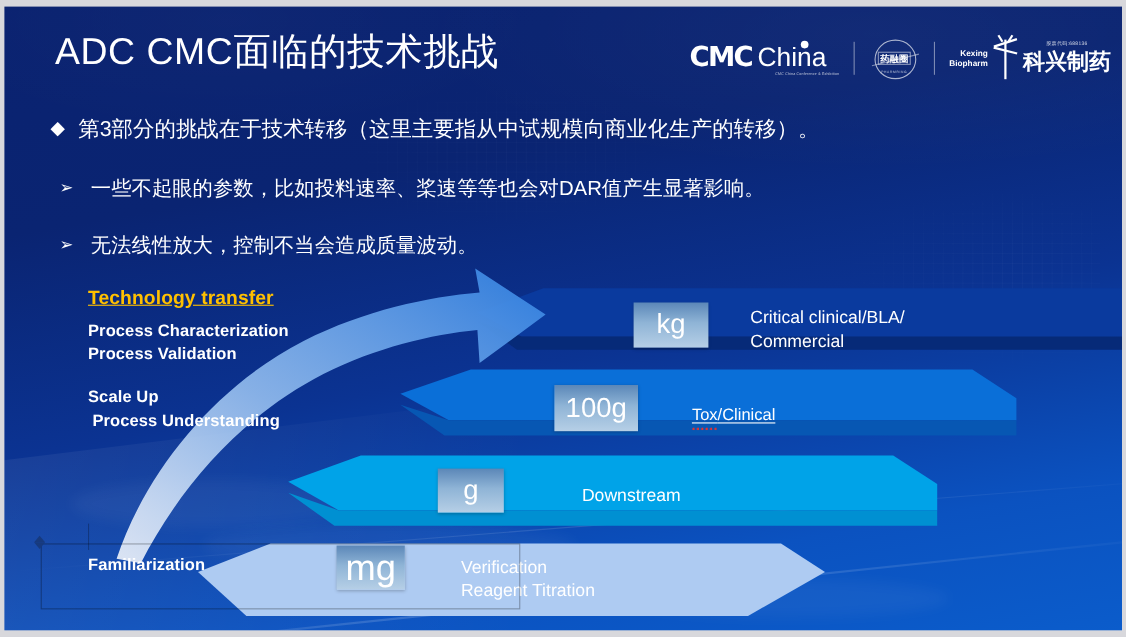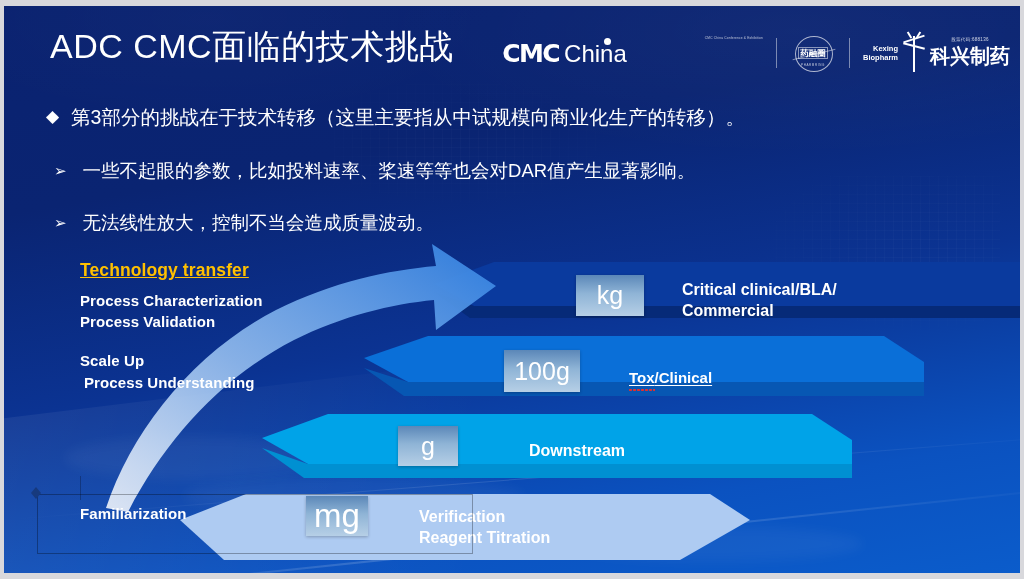--- a/index.html
+++ b/index.html
@@ -51,21 +51,21 @@
 
   
   #title{
     position:absolute;left:46px;top:18px;
     font-size:34px;color:#ffffff;letter-spacing:.5px;
     white-space:nowrap;font-weight:400;
   }
 
   #logo-bar{position:absolute;right:10px;top:26px;display:flex;align-items:center;gap:0;height:42px;}
   .logo-sep{width:1px;height:30px;background:rgba(255,255,255,.45);margin:0 13px;}
-  .cmc-wrap{display:flex;flex-direction:row;justify-content:center;}
+  .cmc-wrap{display:flex;flex-direction:column;justify-content:center;}
   .cmc-row{display:flex;align-items:baseline;}
   .cmc-mark{font-size:25px;font-weight:700;color:#fff;letter-spacing:-1.6px;
     font-family:"DejaVu Sans",sans-serif;}
   .cmc-china{font-size:24px;font-weight:400;color:#fff;margin-left:5px;position:relative;}
   .cmc-dot{position:absolute;width:7px;height:7px;border-radius:50%;background:#fff;
     right:16px;top:-2px;}
   .cmc-sub{font-size:3.2px;color:rgba(255,255,255,.72);letter-spacing:.2px;
     margin-left:78px;margin-top:-2px;white-space:nowrap;transform:scaleY(1.1);}
 
   .ring-logo{position:relative;width:46px;height:36px;display:flex;align-items:center;justify-content:center;}
@@ -104,21 +104,21 @@
 
   
   #diagram{position:absolute;left:0;top:236px;width:1016px;height:331px;}
   .step{position:absolute;}
   .step svg{display:block;overflow:visible;}
 
   .left-label{position:absolute;color:#ffffff;font-weight:700;white-space:nowrap;
     font-size:15px;line-height:21px;letter-spacing:.1px;}
   .left-label.gold{color:#ffc000;font-size:17.5px;line-height:24px;}
 
-  .step-label{position:absolute;color:#ffffff;font-weight:700;white-space:nowrap;
+  .step-label{position:absolute;color:#ffffff;font-weight:400;white-space:nowrap;
     font-size:15px;line-height:20px;}
   .step-label.big{font-size:16px;line-height:21px;}
   .underline-u{text-decoration:underline;text-underline-offset:2px;}
   .spell{position:relative;text-decoration:underline;text-underline-offset:2px;}
   .spell:after{content:"";position:absolute;left:0;right:0;bottom:-5px;height:3px;
     background-image:radial-gradient(circle at 1.5px 2px, #e03030 1.1px, transparent 1.3px);
     background-size:4px 4px;}
 
   .badge{position:absolute;display:flex;align-items:center;justify-content:center;
     color:#ffffff;font-weight:400;

